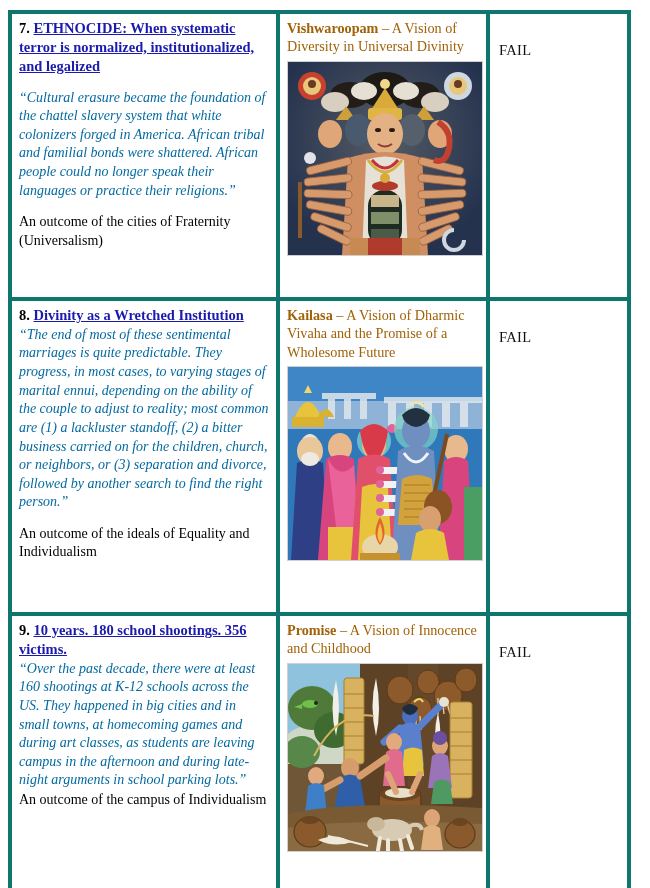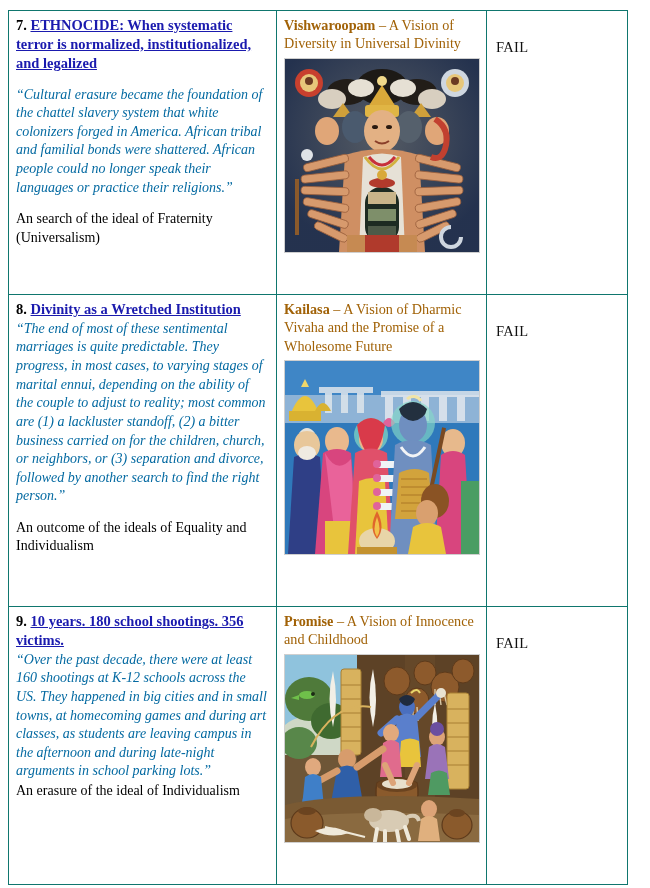--- a/index.html
+++ b/index.html
@@ -23,21 +23,21 @@
   }
   table.doc-table {
     position: absolute;
     left: 8px;
     top: 10px;
     width: 619px;
     border-collapse: collapse;
     table-layout: fixed;
   }
   table.doc-table td {
-    border: 1px solid #0f766e;
+    border: 4px solid #0f766e;
     vertical-align: top;
     padding: 5px 7px 6px 7px;
     background: #ffffff;
   }
   col.c1 { width: 268px; }
   col.c2 { width: 210px; }
   col.c3 { width: 141px; }
 
   
   .heading {
@@ -118,21 +118,21 @@
     </colgroup>
     <tbody>
 
       <tr>
         <td style="height:272px;">
           <p class="heading">
             <span class="num">7.</span>
             <span class="link">ETHNOCIDE: When systematic terror is normalized, institutionalized, and legalized</span>
           </p>
           <p class="quote">“Cultural erasure became the foundation of the chattel slavery system that white colonizers forged in America. African tribal and familial bonds were shattered. African people could no longer speak their languages or practice their religions.”</p>
-          <p class="outcome">An search of the ideal of Fraternity (Universalism)</p>
+          <p class="outcome">An outcome of the cities of Fraternity (Universalism)</p>
         </td>
 
         <td>
           <p class="caption">
             <span class="strong">Vishwaroopam</span>
             <span>– A Vision of Diversity in Universal Divinity</span>
           </p>
           <div class="art-wrap">
             <div class="art">
               <svg viewBox="0 0 194 193" width="194" height="193" xmlns="http://www.w3.org/2000/svg" aria-hidden="true">
@@ -338,21 +338,21 @@
         </td>
       </tr>
 
       <tr>
         <td style="height:266px;">
           <p class="heading">
             <span class="num">9.</span>
             <span class="link">10 years. 180 school shootings. 356 victims.</span>
           </p>
           <p class="quote tight">“Over the past decade, there were at least 160 shootings at K-12 schools across the US. They happened in big cities and in small towns, at homecoming games and during art classes, as students are leaving campus in the afternoon and during late-night arguments in school parking lots.”</p>
-          <p class="outcome tight">An erasure of the ideal of Individualism</p>
+          <p class="outcome tight">An outcome of the campus of Individualism</p>
         </td>
 
         <td>
           <p class="caption">
             <span class="strong">Promise</span>
             <span>– A Vision of Innocence and Childhood</span>
           </p>
           <div class="art-wrap">
             <div class="art" style="background:#6b5436;">
               <svg viewBox="0 0 194 187" width="194" height="187" xmlns="http://www.w3.org/2000/svg" aria-hidden="true">

